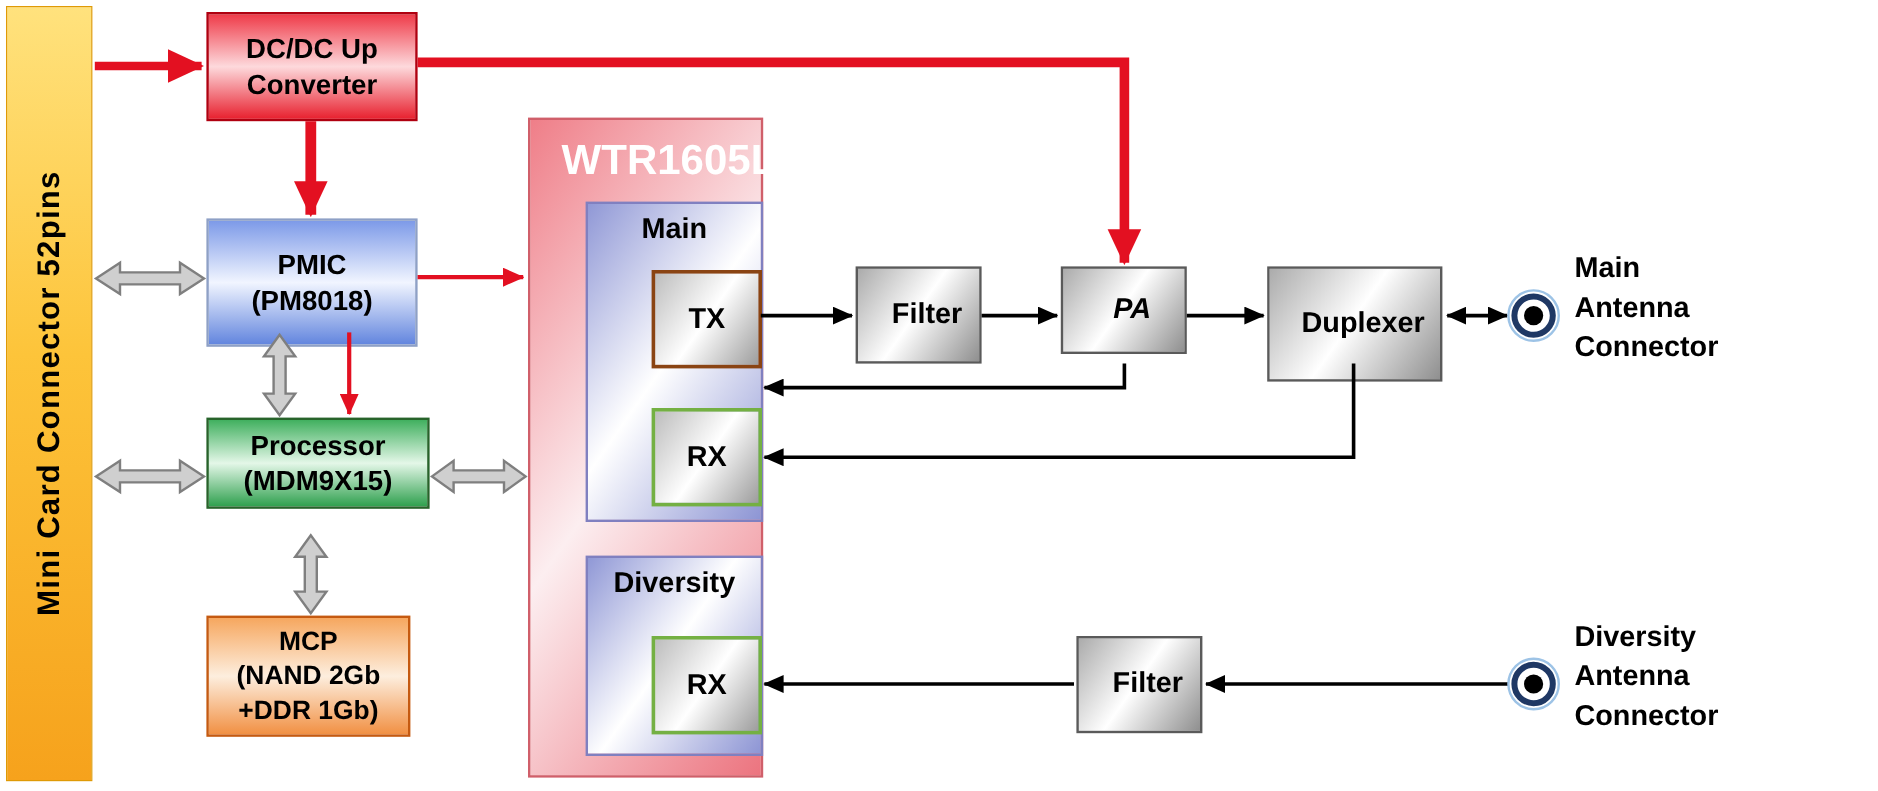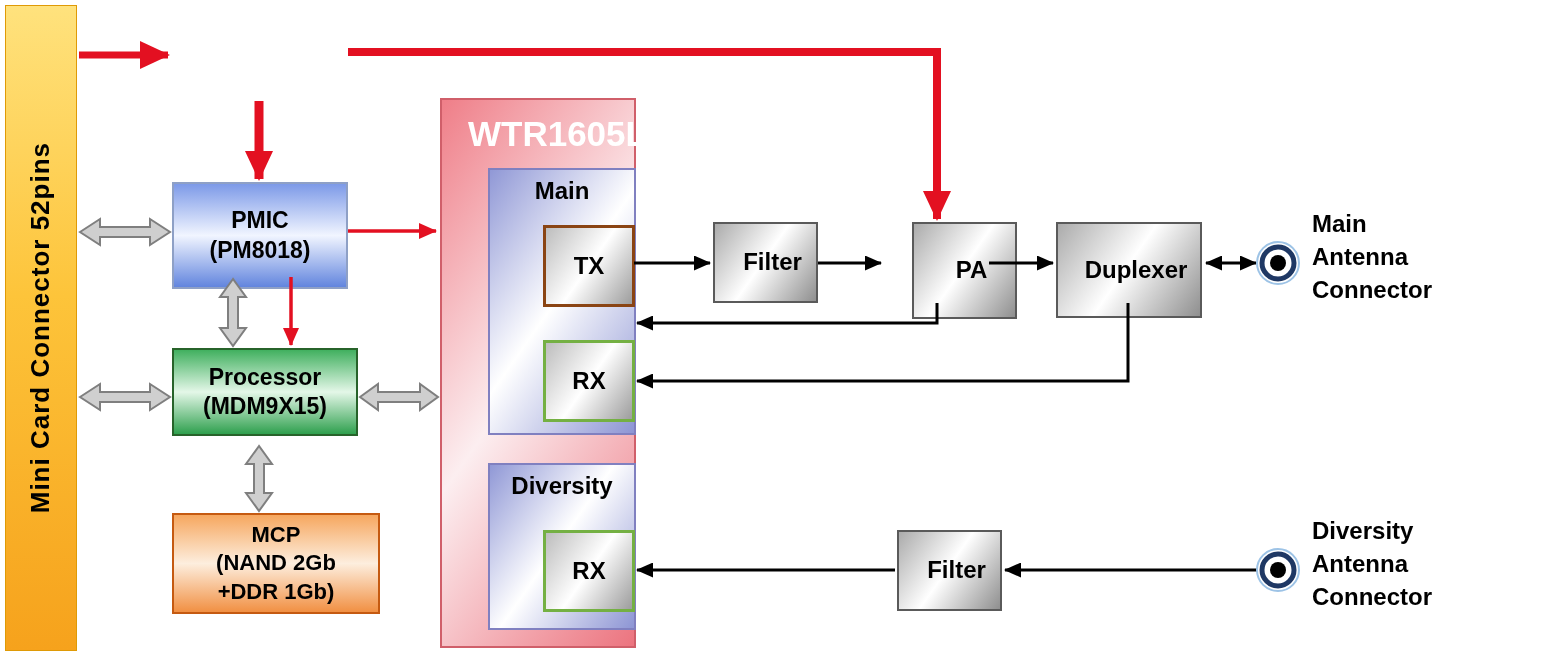--- a/index.html
+++ b/index.html
@@ -25,26 +25,26 @@
     left:172px;top:10px;width:176px;height:91px;font-size:23px;
     background:linear-gradient(180deg,#ef3b49 0%,#fdd9dc 50%,#e8212f 100%);
     border:2px solid #b00010;
   }
   #pmic{
     left:172px;top:182px;width:176px;height:107px;font-size:23px;
     background:linear-gradient(180deg,#7d9ae8 0%,#f1f5ff 50%,#6285de 100%);
     border:2px solid #8ea0c6;
   }
   #processor{
-    left:172px;top:348px;width:186px;height:88px;font-size:23px;
+    left:172px;top:348px;width:186px;height:76px;font-size:23px;
     background:linear-gradient(180deg,#41b05f 0%,#e4f7e8 50%,#2fa04e 100%);
     border:2px solid #27632a;
   }
   #mcp{
-    left:172px;top:513px;width:208px;height:101px;font-size:22px;
+    left:172px;top:513px;width:170px;height:101px;font-size:22px;
     background:linear-gradient(180deg,#f6a75f 0%,#fdeede 50%,#f19043 100%);
     border:2px solid #c55a11;
   }
   
   #wtr{
     left:440px;top:98px;width:196px;height:550px;
     background:linear-gradient(125deg,#ef7e88 0%,#fceef0 48%,#ec747f 100%);
     border:2px solid #d05f6a;
   }
   .wtr-label{position:absolute;left:26px;top:12px;color:#fff;font-size:35px;font-weight:bold;}
@@ -66,21 +66,21 @@
   #rx-main{left:53px;top:170px;width:92px;height:82px;}
   #rx-div{left:53px;top:65px;width:92px;height:82px;}
   
   .graybox{
     font-size:24px;
     background:linear-gradient(125deg,#ababab 0%,#ffffff 48%,#8f8f8f 100%);
     border:2px solid #5a5a5a;
     padding-left:14px;
   }
   #filter-top{left:713px;top:222px;width:105px;height:81px;}
-  #pa{left:912px;top:222px;width:105px;height:97px;}
+  #pa{left:884px;top:222px;width:105px;height:73px;font-style:italic;}
   #duplexer{left:1056px;top:222px;width:146px;height:96px;}
   #filter-bot{left:897px;top:530px;width:105px;height:81px;}
   
   .ant-label{
     position:absolute;font-size:24px;font-weight:bold;line-height:1.38;
     white-space:pre-line;text-align:left;
   }
   #ant-main-label{left:1312px;top:207px;width:220px;}
   #ant-div-label{left:1312px;top:514px;width:220px;}
   
@@ -88,20 +88,22 @@
 </style>
 </head>
 <body>
 
 <div class="canvas">
 
   <div class="box" id="connector">
     <span class="vtext">Mini Card Connector 52pins</span>
   </div>
 
+  <div class="box" id="dcdc">DC/DC Up
+Converter</div>
   <div class="box" id="pmic">PMIC
 (PM8018)</div>
   <div class="box" id="processor">Processor
 (MDM9X15)</div>
   <div class="box" id="mcp">MCP
 (NAND 2Gb
 +DDR 1Gb)</div>
 
   <div class="box" id="wtr">
     <span class="wtr-label">WTR1605L</span>

